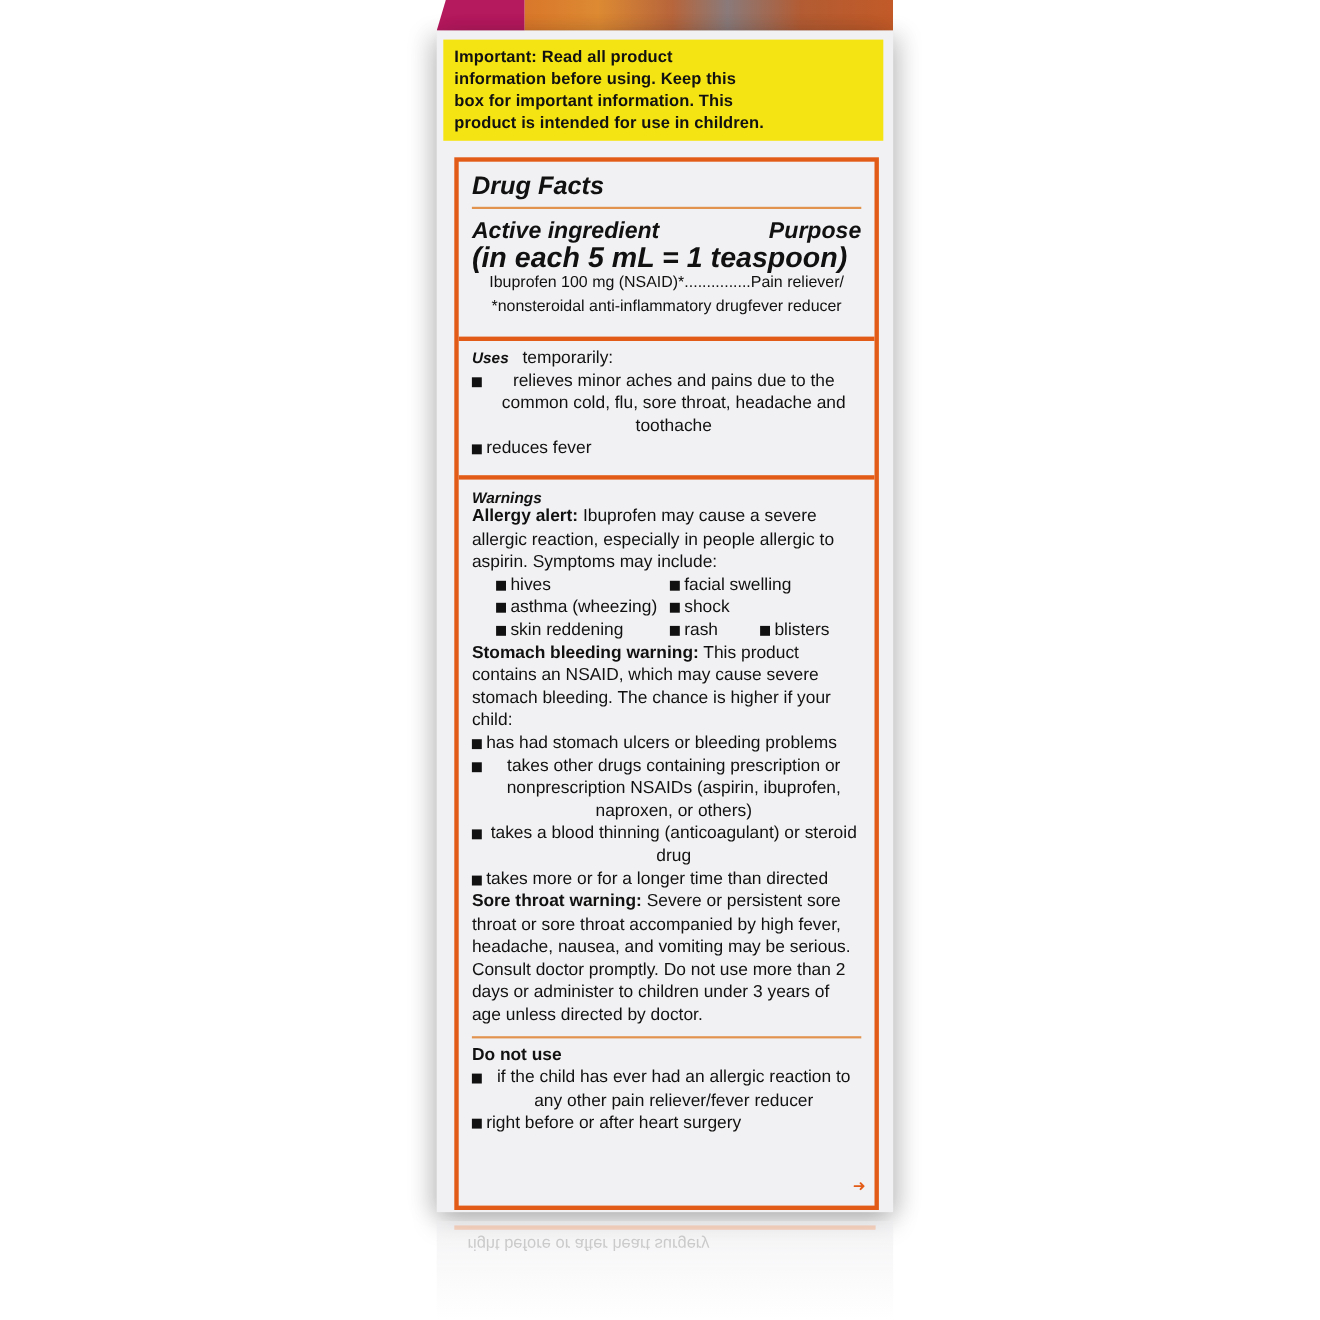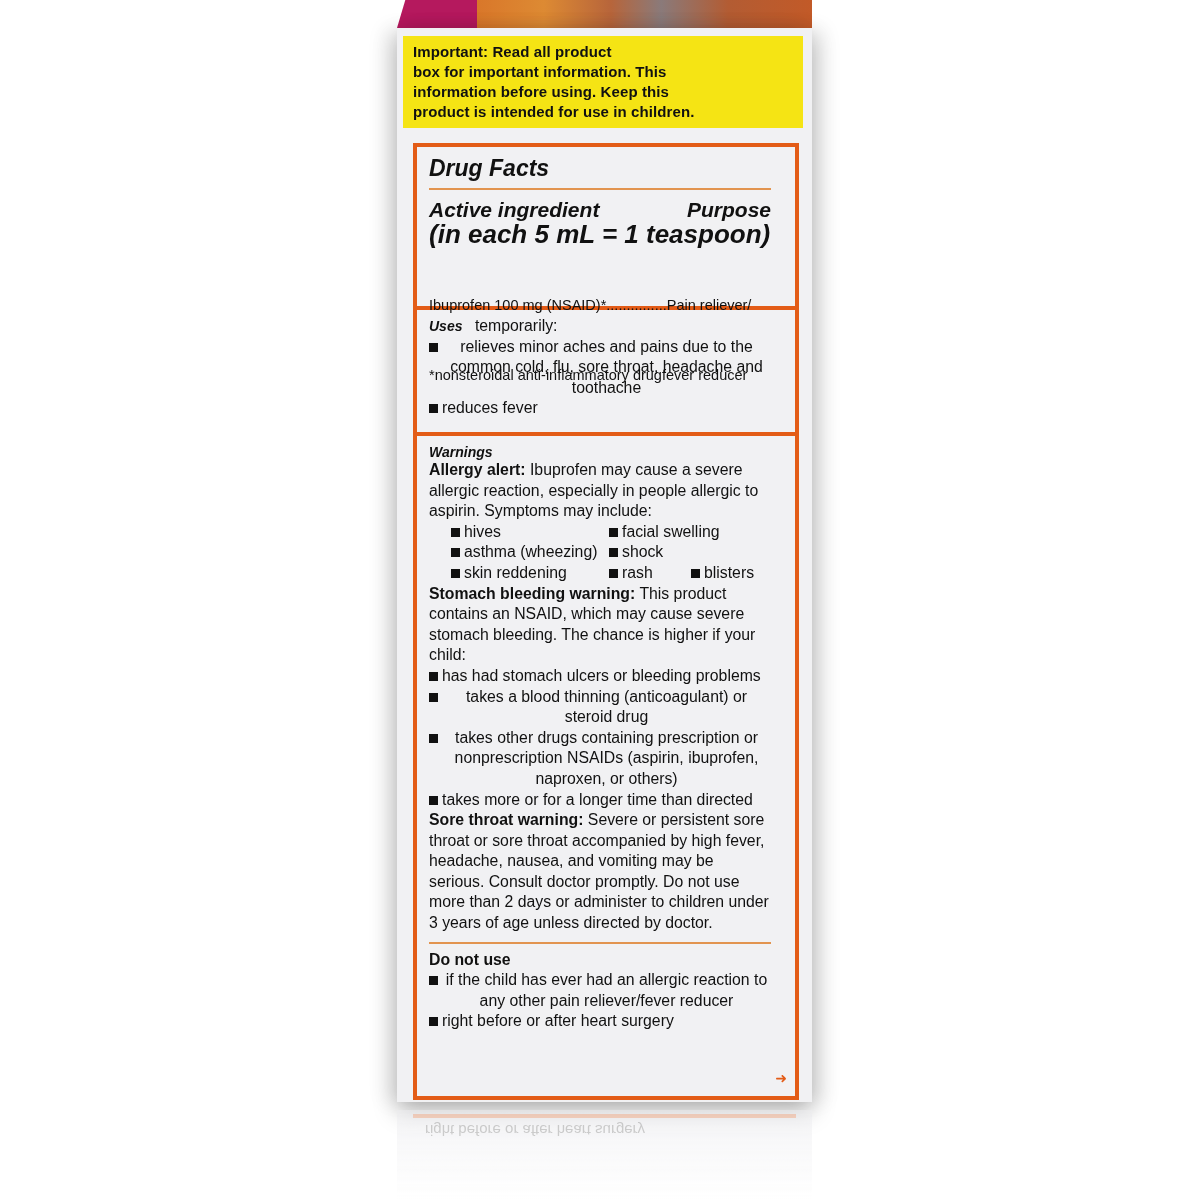--- a/index.html
+++ b/index.html
@@ -23,29 +23,29 @@
     position: absolute; left: 403px; top: 36px; width: 400px; height: 92px;
     background: #f5e414;
     padding: 6px 10px;
     font-weight: bold; font-size: 15px; line-height: 20px; letter-spacing: 0.1px;
   }
 
   .facts {
     position: absolute; left: 413px; top: 143px; width: 386px; height: 957px;
     border: 4px solid #e35c17; background: #f1f1f3;
   }
-  .section { position: absolute; left: 0; width: 100%; border-bottom: 4px solid #e35c17; padding: 0 24px 0 12px; }
+  .section { position: absolute; left: 0; width: 100%; border-bottom: 4px solid #e35c17; padding: 0 12px 0 12px; }
   .section.last { border-bottom: none; }
 
   .df-title { font-style: italic; font-weight: bold; font-size: 23px; margin-top: 8px; }
   .rule-thin { height: 2px; background: #e2944f; margin: 6px 0 8px 0; }
   .ai-row { display: flex; justify-content: space-between; font-style: italic; font-weight: bold; font-size: 21px; line-height: 24px; }
   .ai-sub { font-style: italic; font-weight: bold; font-size: 26px; line-height: 24px; }
   .small { font-size: 14.5px; line-height: 22px; }
-  .ing-row { display: flex; justify-content: flex-start; margin-top: 48px; }
+  .ing-row { display: flex; justify-content: center; }
 
   .sec-title { font-style: italic; font-weight: bold; font-size: 14px; }
   .body-txt { font-size: 15.8px; line-height: 20.6px; }
   .bul { display: flex; text-align: center; }
   .sq { display: inline-block; width: 9px; height: 9px; background: #111; margin: 6px 4px 0 0; flex-shrink: 0; }
   .b { font-weight: bold; }
   .sym-grid { display: grid; grid-template-columns: 158px 82px 90px; padding-left: 22px; }
   .sym-grid .it { display: flex; white-space: nowrap; }
 
   .arrow { position: absolute; right: 8px; bottom: 10px; color: #e35c17; font-size: 14px; }
@@ -63,22 +63,22 @@
 
 <div class="top-strip">
   <div class="seg-magenta"></div>
   <div class="seg-orange"></div>
 </div>
 
 <div class="box"></div>
 
 <div class="important">
   <div>Important: Read all product</div>
+  <div>information before using. Keep this</div>
   <div>box for important information. This</div>
-  <div>information before using. Keep this</div>
   <div>product is intended for use in children.</div>
 </div>
 
 <div class="facts">
 
   <div class="section" style="top:0;height:163px;">
     <div class="df-title">Drug Facts</div>
     <div class="rule-thin"></div>
     <div class="ai-row">
       <span>Active ingredient</span>
@@ -152,25 +152,25 @@
     <div class="body-txt">
       <span class="b">Stomach bleeding warning:</span>
       <span>This product contains an NSAID, which may cause severe stomach bleeding. The chance is higher if your child:</span>
     </div>
     <div class="bul body-txt">
         <span class="sq"></span>
         <span>has had stomach ulcers or bleeding problems</span>
       </div>
     <div class="bul body-txt">
         <span class="sq"></span>
-        <span>takes a blood thinning (anticoagulant) or steroid drug</span>
+        <span>takes other drugs containing prescription or nonprescription NSAIDs (aspirin, ibuprofen, naproxen, or others)</span>
       </div>
     <div class="bul body-txt">
         <span class="sq"></span>
-        <span>takes other drugs containing prescription or nonprescription NSAIDs (aspirin, ibuprofen, naproxen, or others)</span>
+        <span>takes a blood thinning (anticoagulant) or steroid drug</span>
       </div>
     <div class="bul body-txt">
         <span class="sq"></span>
         <span>takes more or for a longer time than directed</span>
       </div>
 
     <div class="body-txt">
       <span class="b">Sore throat warning:</span>
       <span>Severe or persistent sore throat or sore throat accompanied by high fever, headache, nausea, and vomiting may be serious. Consult doctor promptly. Do not use more than 2 days or administer to children under 3 years of age unless directed by doctor.</span>
     </div>

